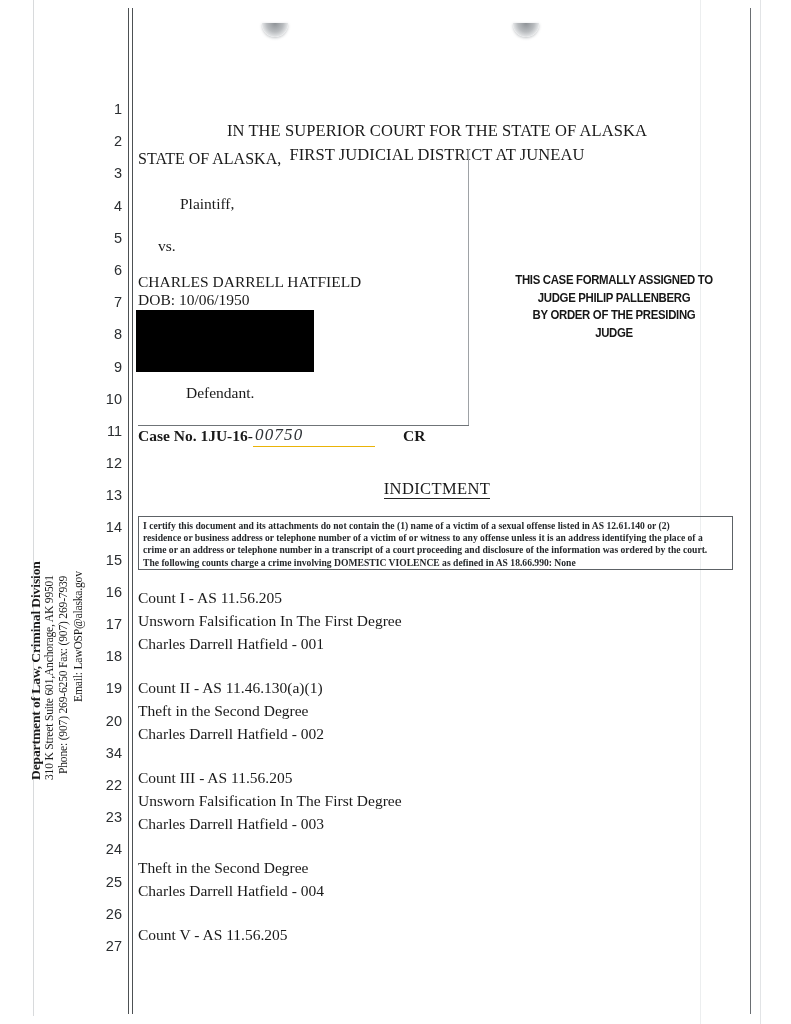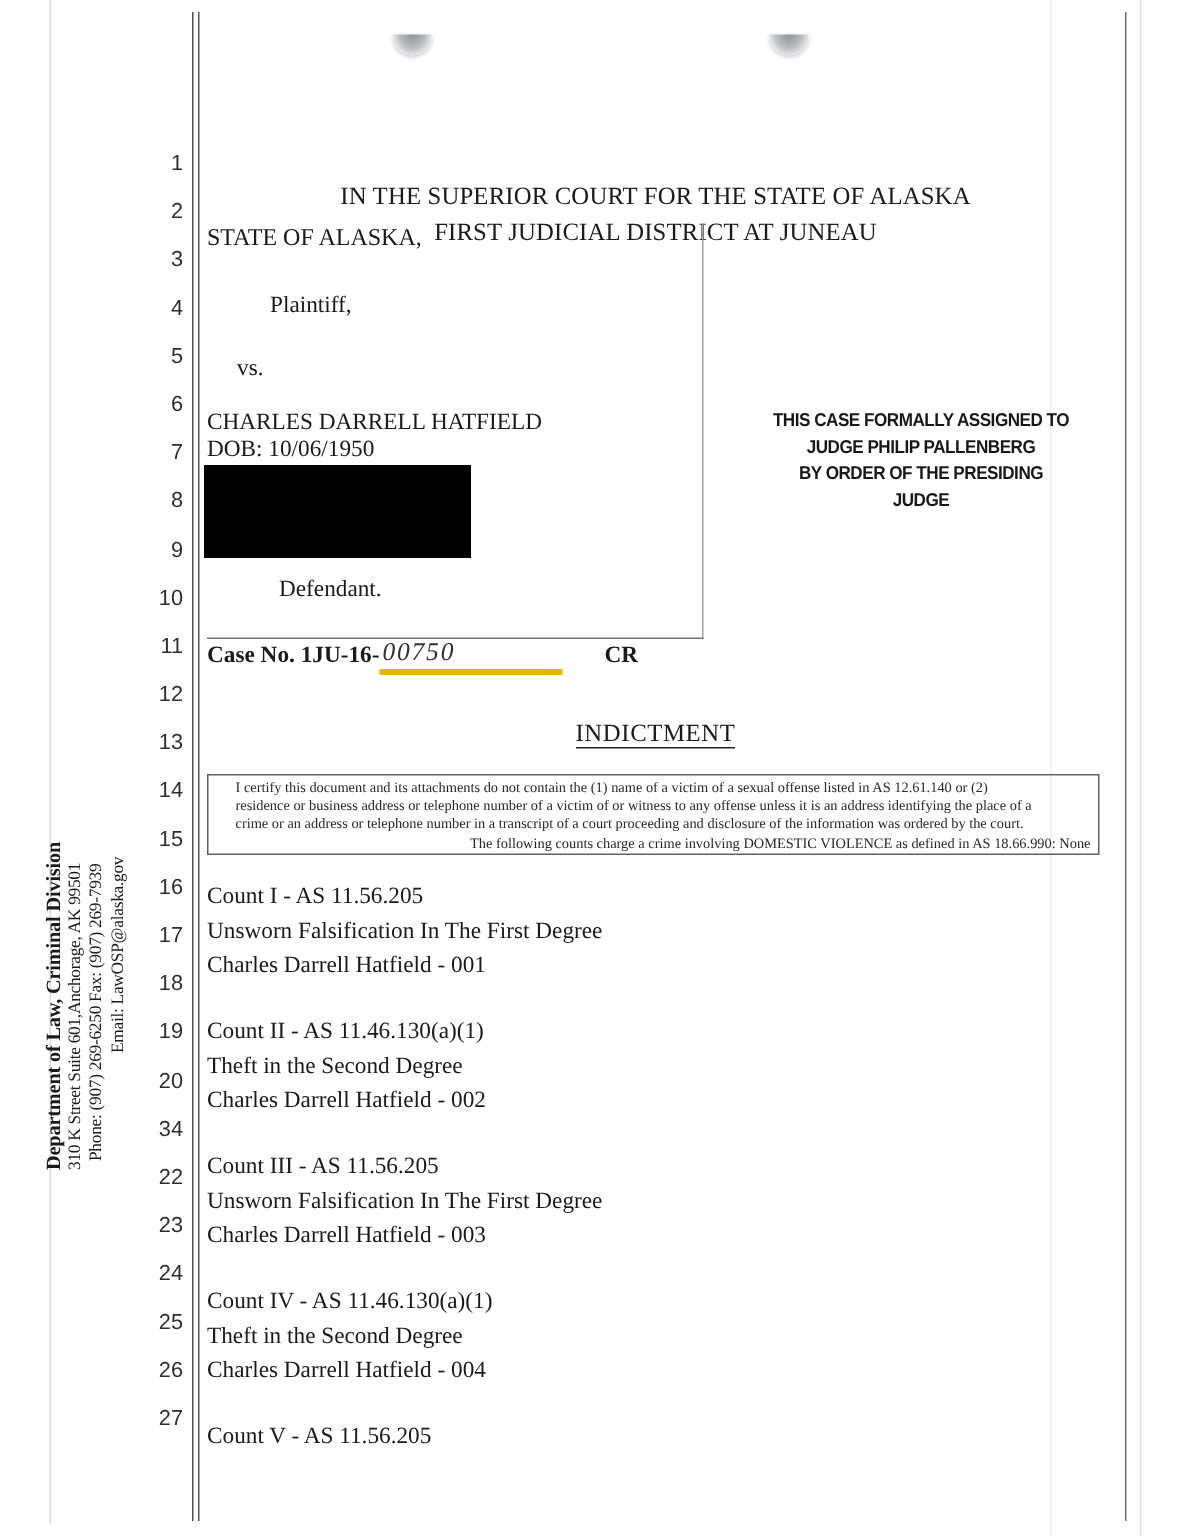--- a/index.html
+++ b/index.html
@@ -170,21 +170,21 @@
     font-weight: normal;
     font-style: italic;
     font-size: 17px;
     letter-spacing: 1.2px;
     color: #2e3236;
     position: relative;
     top: -1px;
   }
   #case-no-row .blank {
     display: inline-block;
-    border-bottom: 4px solid #eab308;
+    border-bottom: 1px solid #eab308;
     min-width: 118px;
     text-align: left;
     padding: 0 2px;
   }
   #case-no-row .cr { margin-left: 28px; }
 
   
   #doc-title {
     position: absolute;
     left: 138px; top: 479px;
@@ -195,30 +195,31 @@
   }
   #doc-title span { border-bottom: 1px solid #222; padding-bottom: 0; }
 
   
   #cert-box {
     position: absolute;
     left: 138px; top: 516px;
     width: 595px; height: 54px;
     border: 1px solid #5d6266;
     box-sizing: border-box;
-    padding: 3px 5px 0 18px;
+    padding: 3px 5px 0 4px;
+    font-weight: bold;
   }
   #cert-box p {
     margin: 0;
     font-size: 9.6px;
     line-height: 12.2px;
     text-align: justify;
     color: #26292c;
   }
-  #cert-box p.last { text-align: right; }
+  #cert-box p.last { text-align: left; }
 
   
   #counts {
     position: absolute;
     left: 138px; top: 586px;
     width: 598px;
     text-align: left;
     font-size: 15.5px;
   }
   #counts .count-block { margin-bottom: 21px; }
@@ -323,21 +324,20 @@
       <div class="count-line">Count II - AS 11.46.130(a)(1)</div>
       <div class="count-line">Theft in the Second Degree</div>
       <div class="count-line">Charles Darrell Hatfield - 002</div>
     </div>
     <div class="count-block">
       <div class="count-line">Count III - AS 11.56.205</div>
       <div class="count-line">Unsworn Falsification In The First Degree</div>
       <div class="count-line">Charles Darrell Hatfield - 003</div>
     </div>
     <div class="count-block">
-      <div class="count-line">Count IV - AS 11.46.130(a)(1)</div>
       <div class="count-line">Theft in the Second Degree</div>
       <div class="count-line">Charles Darrell Hatfield - 004</div>
     </div>
     <div class="count-block">
       <div class="count-line">Count V - AS 11.56.205</div>
     </div>
   </div>
 
 </div>
 

